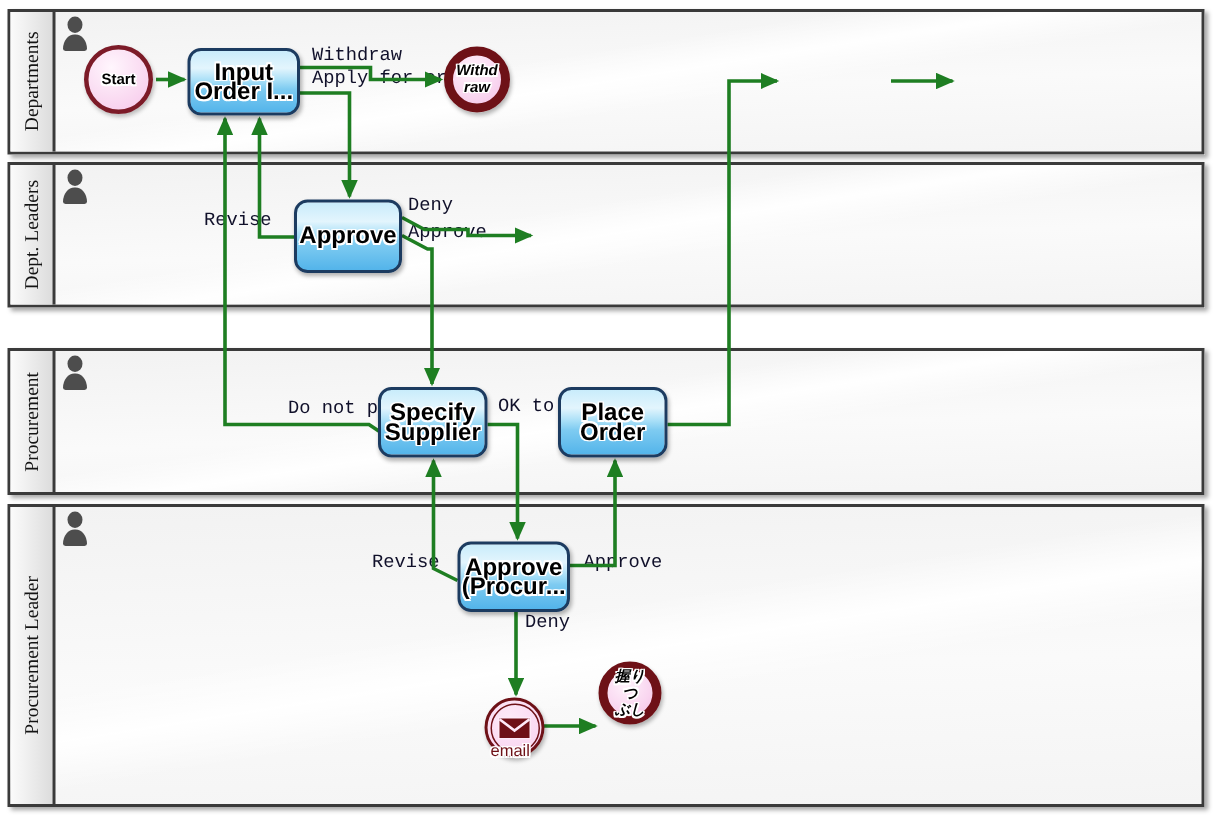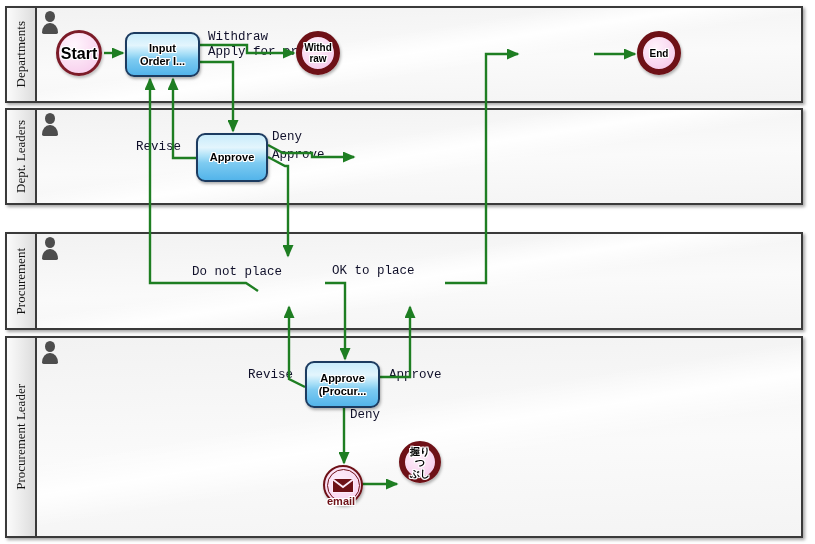--- a/index.html
+++ b/index.html
@@ -29,35 +29,35 @@
   
   #flows{position:absolute;left:0;top:0;z-index:3;pointer-events:none;}
 
   
   .halo{text-shadow:-1px -1px 0 #fff,1px -1px 0 #fff,-1px 1px 0 #fff,1px 1px 0 #fff,
         0 -1px 0 #fff,0 1px 0 #fff,-1px 0 0 #fff,1px 0 0 #fff;}
   .task{position:absolute;z-index:4;border:2px solid #1c3b60;border-radius:9px;
         background:linear-gradient(180deg,#c9ecfb 0%,#e3f5fd 28%,#a8dff7 48%,#7ecbf1 62%,#53b4ea 100%);
         box-shadow:1px 2px 3px rgba(0,0,0,0.3);
         display:flex;align-items:center;justify-content:center;text-align:center;
-        font-weight:bold;font-size:11px;line-height:13px;color:#000;white-space:pre-line;}
+        font-weight:bold;font-size:16px;line-height:13px;color:#000;white-space:pre-line;}
   .event{position:absolute;z-index:4;border-radius:50%;
         display:flex;align-items:center;justify-content:center;text-align:center;
         font-weight:bold;font-size:10px;line-height:11px;color:#000;white-space:pre-line;overflow:visible;}
-  .event.start{border:3px solid #7c1b28;font-size:16px;
+  .event.start{border:3px solid #7c1b28;font-size:10px;
         background:radial-gradient(circle at 38% 30%,#fff6fd 0%,#fadcf2 55%,#f6c6ea 100%);
         box-shadow:1px 2px 3px rgba(0,0,0,0.25);}
   .event.end{border:6px solid #6e1117;
         background:radial-gradient(circle at 40% 32%,#fff2fb 0%,#f9d6f0 60%,#f4c0e6 100%);
-        box-shadow:1px 2px 3px rgba(0,0,0,0.3);}
+        box-shadow:1px 2px 3px rgba(0,0,0,0.3);font-style:italic;}
   .event.message{border:2px solid #6e1117;
         background:radial-gradient(circle at 40% 32%,#fdeaf8 0%,#f8d0ee 100%);
         box-shadow:1px 2px 3px rgba(0,0,0,0.3);}
   .event.message .ring{position:absolute;inset:1.5px;border:1.5px solid #6e1117;border-radius:50%;}
-  .email-label{position:absolute;z-index:5;font-weight:bold;font-size:11px;color:#6e1117;
+  .email-label{position:absolute;z-index:5;font-weight:normal;font-size:11px;color:#6e1117;
         font-family:"Liberation Sans",sans-serif;white-space:nowrap;}
 </style>
 </head>
 <body>
 
 <div id="canvas">
 
   <div class="lane" style="left:5px;top:6px;width:794px;height:93px;">
     <div class="lane-header">
       <span class="lane-title">Departments</span>
@@ -123,26 +123,29 @@
 
   <div class="event start halo" style="left:56px;top:30px;width:40px;height:40px;">Start</div>
 
   <div class="task halo" style="left:125px;top:32px;width:71px;height:41px;">Input
 Order I...</div>
 
   <div class="event end halo" style="left:296px;top:31px;width:32px;height:32px;">Withd
 raw</div>
 
 
-  <div class="event end halo" style="left:637px;top:31px;width:32px;height:32px;">End</div>
 
   <div class="task halo" style="left:196px;top:133px;width:68px;height:45px;">Approve</div>
 
 
+  <div class="task halo" style="left:252px;top:258px;width:69px;height:43px;">Specify
+Supplier</div>
 
+  <div class="task halo" style="left:372px;top:258px;width:69px;height:43px;">Place
+Order</div>
 
   <div class="task halo" style="left:305px;top:361px;width:71px;height:43px;">Approve
 (Procur...</div>
 
   <div class="event message" style="left:323px;top:465px;width:36px;height:36px;">
     <span class="ring"></span>
     <svg width="22" height="15" viewBox="0 0 22 15">
       <rect x="0.5" y="0.5" width="21" height="14" fill="#6e1117" stroke="#fdeaf8" stroke-width="1"></rect>
       <path d="M1,1.5 L11,9 L21,1.5" stroke="#fdeaf8" stroke-width="1.8" fill="none"></path>
     </svg>

